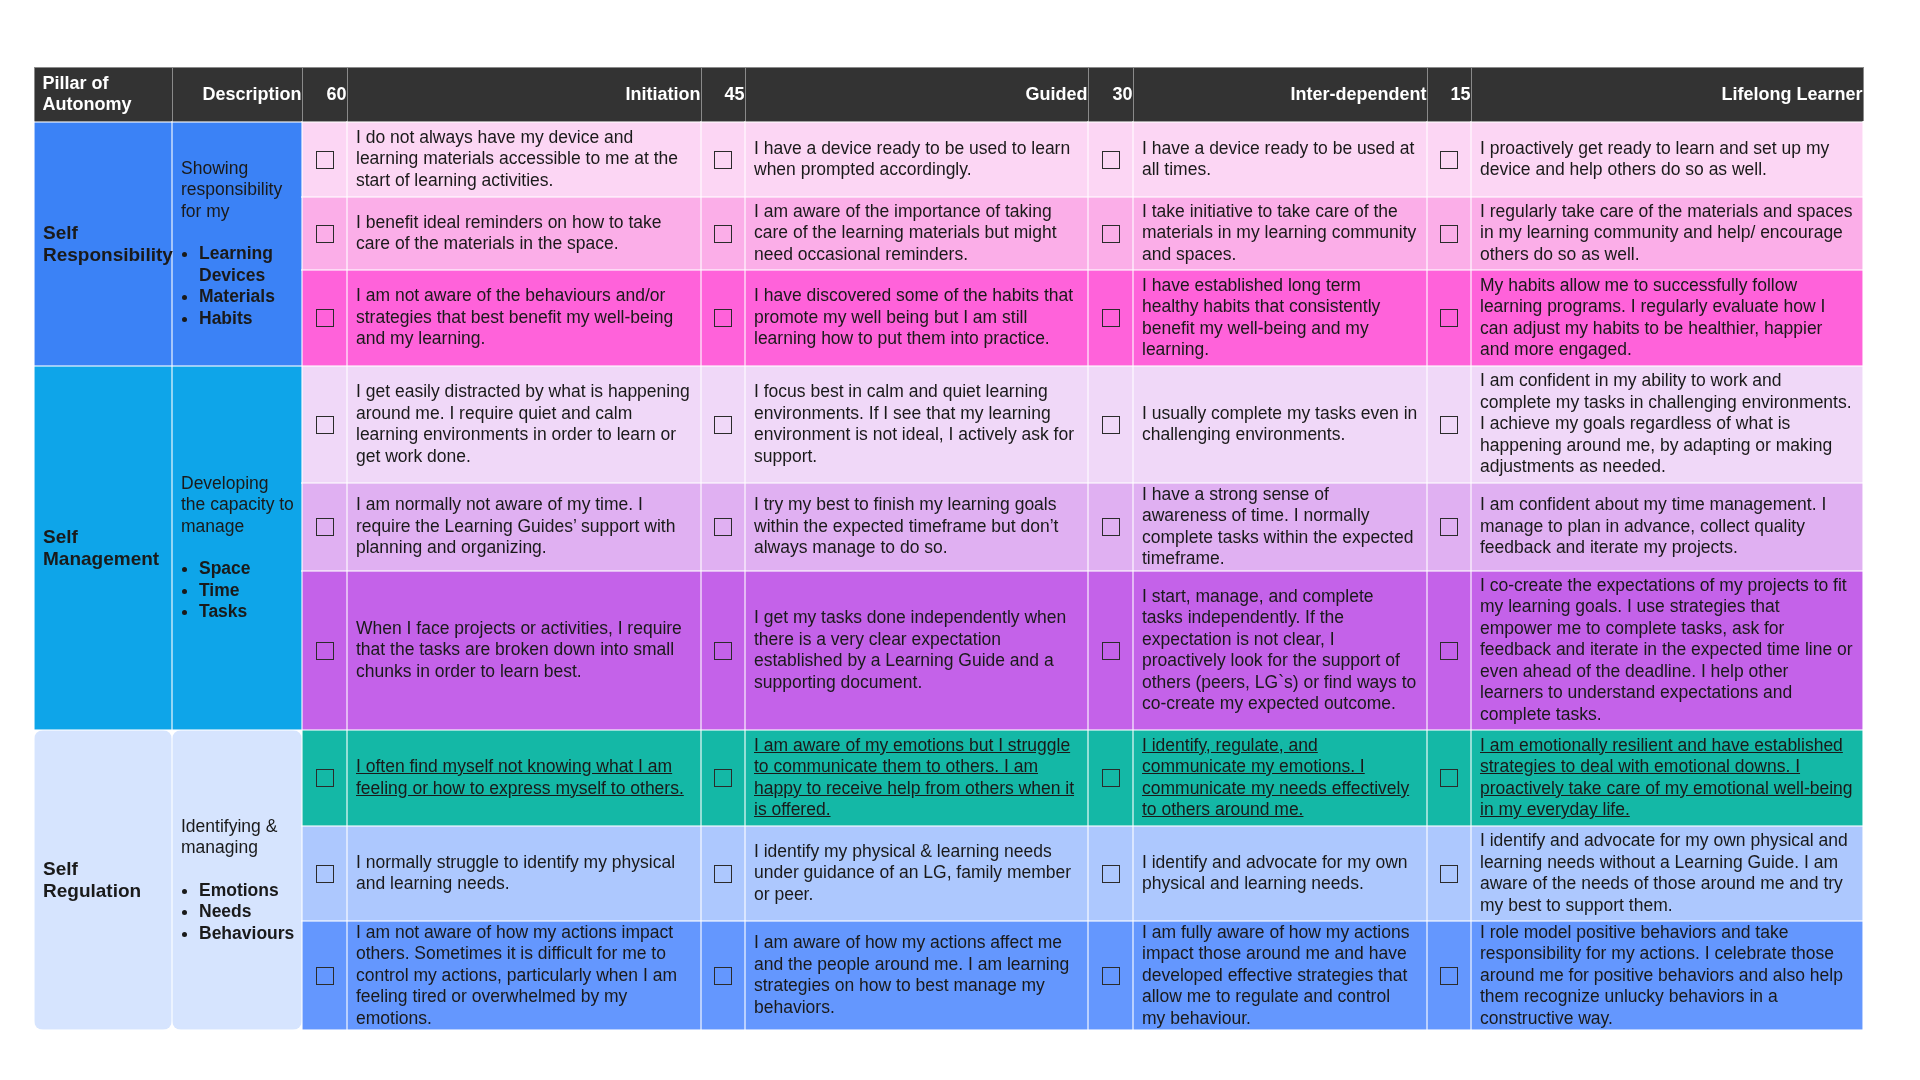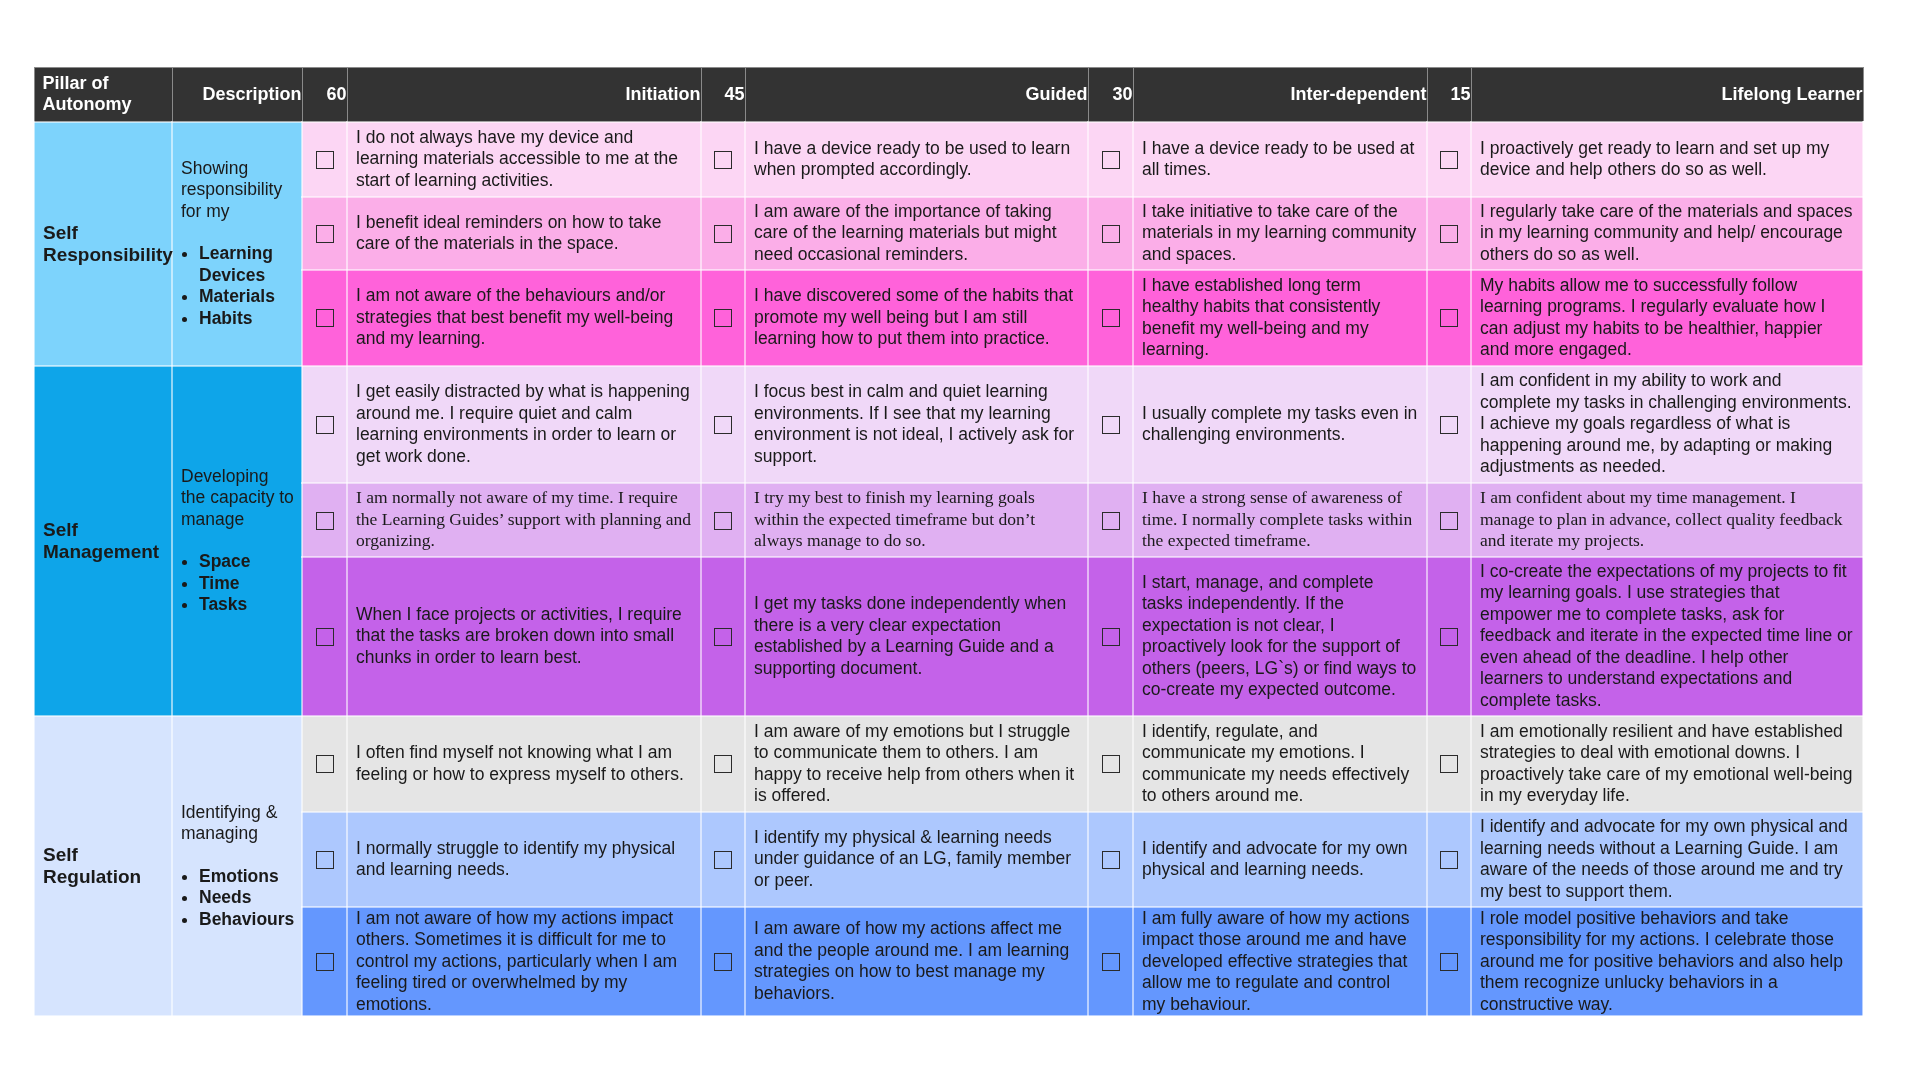--- a/index.html
+++ b/index.html
@@ -21,30 +21,30 @@
   td.txt { padding: 0 8px 0 8px !important; }
   .checkbox { display: inline-block; width: 16px; height: 16px; border: 1.5px solid #2b2b2b;
               background: transparent; vertical-align: middle; cursor: pointer; }
   
   col.c-pillar { width: 138px; } col.c-desc { width: 130px; }
   col.c-s1 { width: 45px; } col.c-l1 { width: 354px; }
   col.c-s2 { width: 44px; } col.c-l2 { width: 343px; }
   col.c-s3 { width: 45px; } col.c-l3 { width: 294px; }
   col.c-s4 { width: 44px; } col.c-l4 { width: 392px; }
   
-  .g-resp { background: #7dd3fc; }
+  .g-resp { background: #3b82f6; }
   .resp-1 td.lvl { background: #fcd6f4; }
   .resp-2 td.lvl { background: #fbaee8; }
   .resp-3 td.lvl { background: #ff62da; }
   .g-mgmt { background: #0ea5e9; }
   .mgmt-1 td.lvl { background: #f0d8f8; }
   .mgmt-2 td.lvl { background: #e0b0f2; }
   .mgmt-3 td.lvl { background: #c462e9; }
-  .g-reg { background: #d6e4fe; }
-  .reg-1 td.lvl { background: #e5e5e5; }
+  .g-reg { background: #d6e4fe; border-radius: 9px; }
+  .reg-1 td.lvl { background: #14b8a6; text-decoration: underline; }
   .reg-2 td.lvl { background: #adc8fe; }
   .reg-3 td.lvl { background: #6497fe; }
 </style>
 </head>
 <body>
 
 <table class="rubric">
   <colgroup>
     <col class="c-pillar">
       <col class="c-desc">
@@ -123,21 +123,21 @@
         </td>
         <td class="cb lvl"><span class="checkbox" role="checkbox" aria-checked="false"></span></td>
         <td class="txt lvl">I get easily distracted by what is happening around me. I require quiet and calm learning environments in order to learn or get work done.</td>
         <td class="cb lvl"><span class="checkbox" role="checkbox" aria-checked="false"></span></td>
         <td class="txt lvl">I focus best in calm and quiet learning environments. If I see that my learning environment is not ideal, I actively ask for support.</td>
         <td class="cb lvl"><span class="checkbox" role="checkbox" aria-checked="false"></span></td>
         <td class="txt lvl">I usually complete my tasks even in challenging environments.</td>
         <td class="cb lvl"><span class="checkbox" role="checkbox" aria-checked="false"></span></td>
         <td class="txt lvl">I am confident in my ability to work and complete my tasks in challenging environments. I achieve my goals regardless of what is happening around me, by adapting or making adjustments as needed.</td>
       </tr>
-      <tr class="mgmt-2" style="height: 74px; font-family: Liberation Serif, serif;">
+      <tr class="mgmt-2" style="height: 74px;">
         <td class="cb lvl"><span class="checkbox" role="checkbox" aria-checked="false"></span></td>
         <td class="txt lvl">I am normally not aware of my time. I require the Learning Guides’ support with planning and organizing.</td>
         <td class="cb lvl"><span class="checkbox" role="checkbox" aria-checked="false"></span></td>
         <td class="txt lvl">I try my best to finish my learning goals within the expected timeframe but don’t always manage to do so.</td>
         <td class="cb lvl"><span class="checkbox" role="checkbox" aria-checked="false"></span></td>
         <td class="txt lvl">I have a strong sense of awareness of time. I normally complete tasks within the expected timeframe.</td>
         <td class="cb lvl"><span class="checkbox" role="checkbox" aria-checked="false"></span></td>
         <td class="txt lvl">I am confident about my time management. I manage to plan in advance, collect quality feedback and iterate my projects.</td>
       </tr>
       <tr class="mgmt-3" style="height: 159px;">

